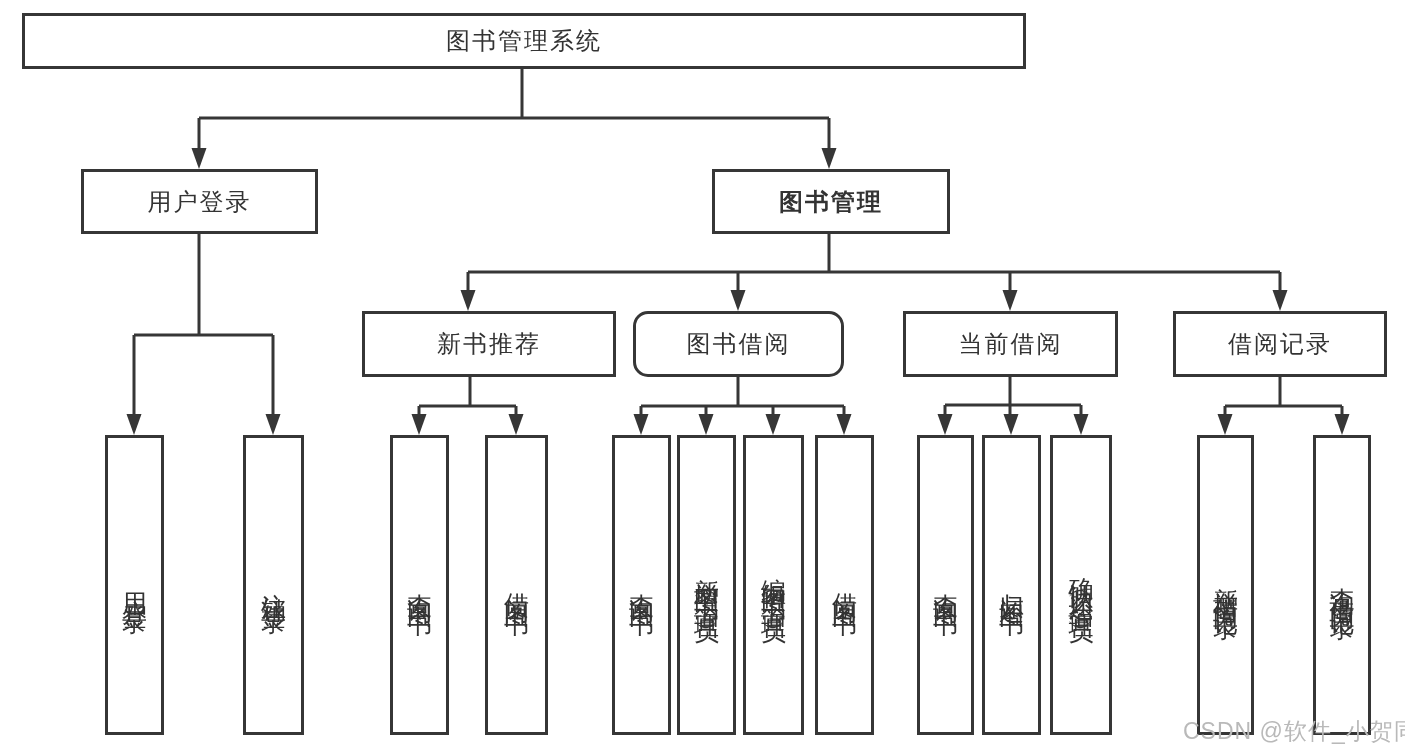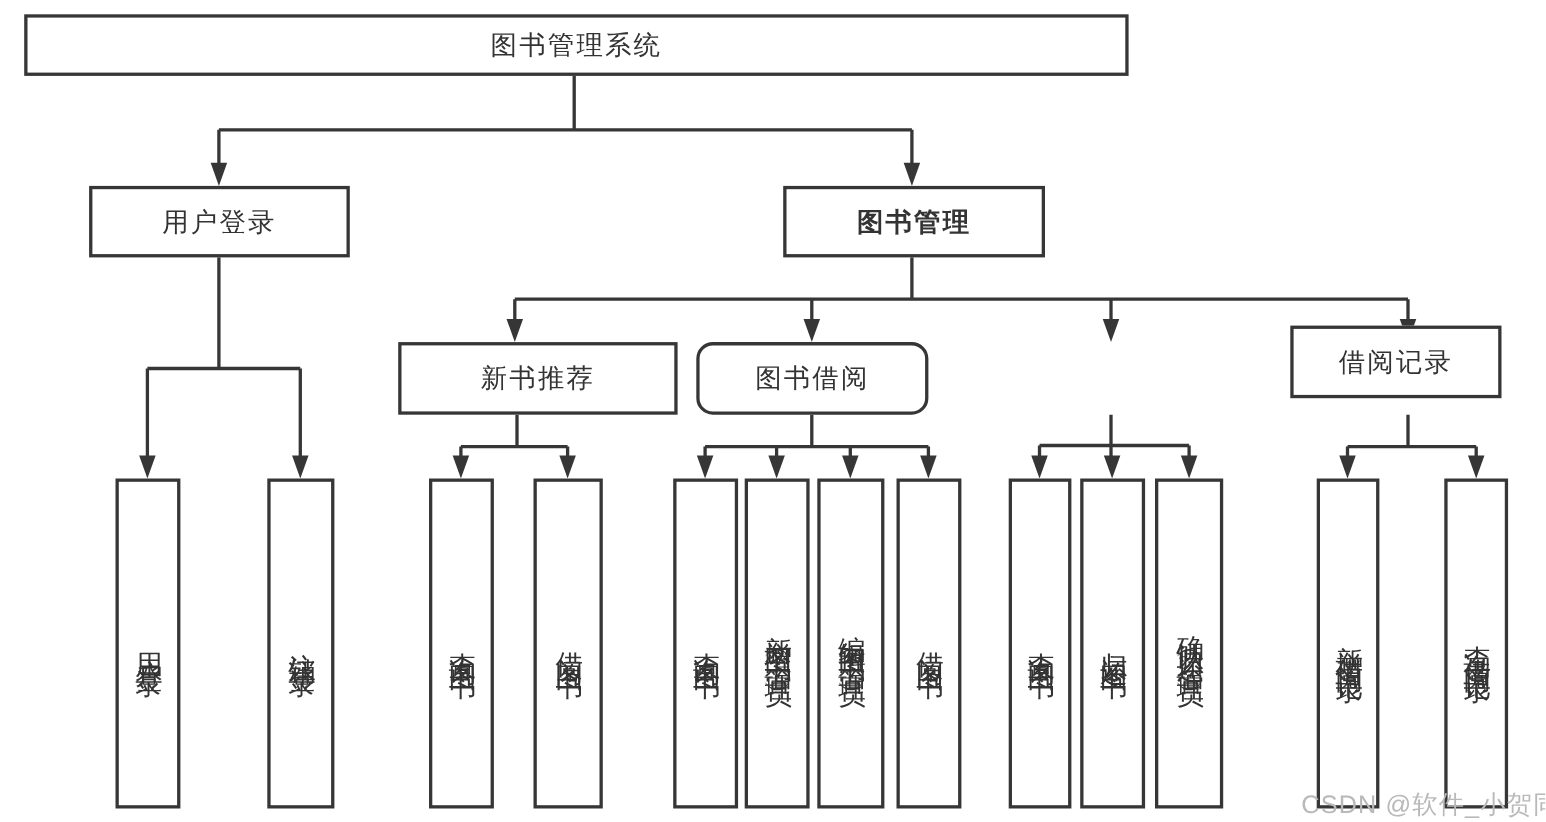--- a/index.html
+++ b/index.html
@@ -74,21 +74,24 @@
   <div class="box hbox" style="left:712px;top:169px;width:238px;height:65px;font-weight:bold;">
     <span>图书管理</span>
   </div>
 
   <div class="box hbox" style="left:362px;top:311px;width:254px;height:66px;">
     <span>新书推荐</span>
   </div>
   <div class="box hbox" style="left:633px;top:311px;width:211px;height:66px;border-radius:15px;">
     <span>图书借阅</span>
   </div>
-  <div class="box hbox" style="left:1173px;top:296px;width:192px;height:66px;">
+  <div class="box hbox" style="left:903px;top:311px;width:215px;height:66px;">
+    <span>当前借阅</span>
+  </div>
+  <div class="box hbox" style="left:1173px;top:311px;width:214px;height:66px;">
     <span>借阅记录</span>
   </div>
 
   <div class="box leaf" style="left:105px;top:435px;width:59px;height:300px;">
     <span>用户登录</span>
   </div>
   <div class="box leaf" style="left:243px;top:435px;width:61px;height:300px;">
     <span>注销登录</span>
   </div>
 

